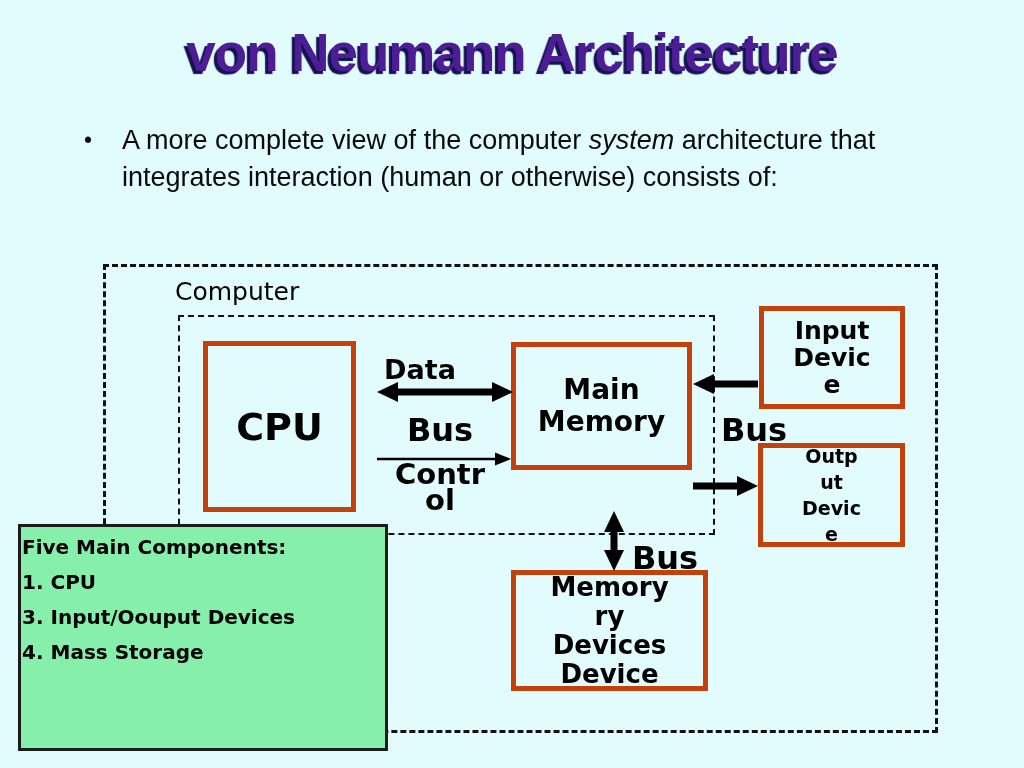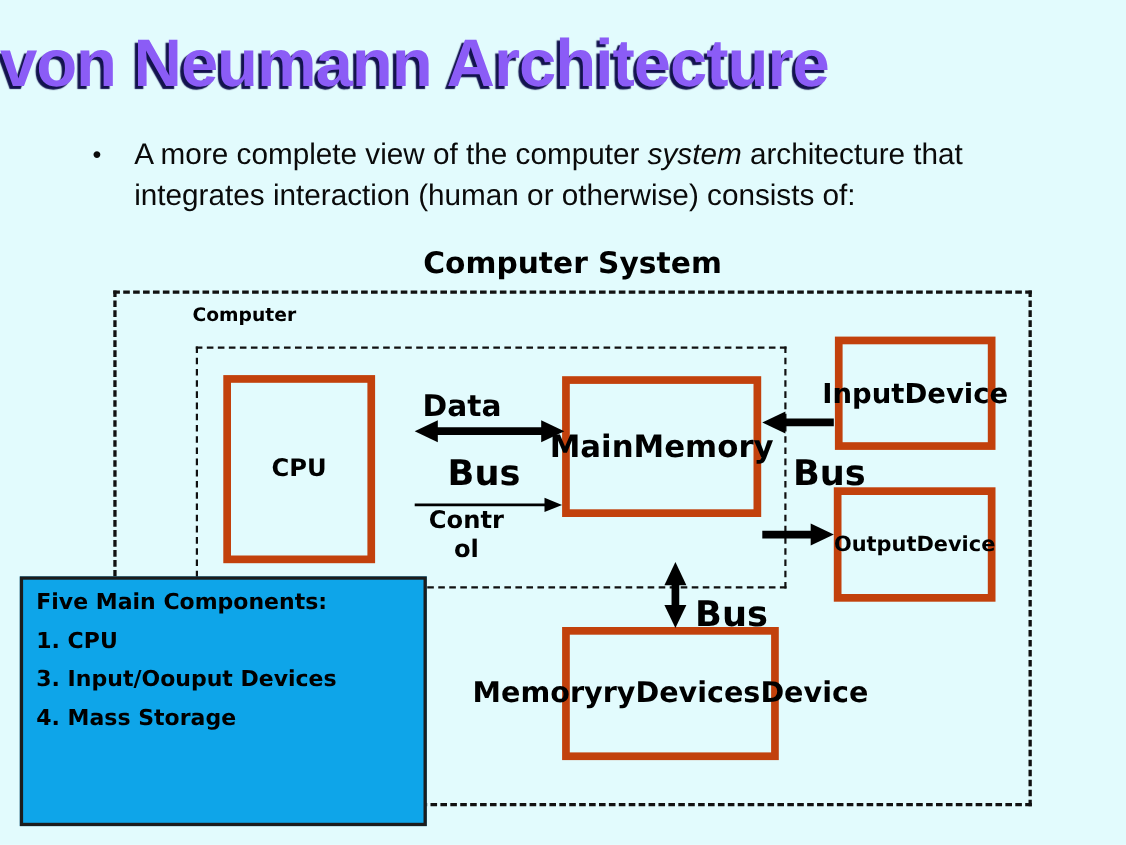--- a/index.html
+++ b/index.html
@@ -5,96 +5,96 @@
   * { margin:0; padding:0; box-sizing:border-box; }
   html,body { width:1024px; height:768px; }
   #slide {
     position:relative; width:1024px; height:768px;
     background:#E2FBFD; overflow:hidden;
     font-family:"DejaVu Sans", sans-serif; color:#000;
   }
   
   .title {
     position:absolute; top:22px; left:0; width:100%;
+    text-align:center;
     font-family:"Liberation Sans", sans-serif;
-    font-weight:bold; font-size:61px; letter-spacing:-1px;
-    color:#8b5cf6;
+    font-weight:bold; font-size:53px; letter-spacing:-1px;
+    color:#4c1d95;
     text-shadow:-3px 3px 1px #13134E;
   }
   
   .bullet {
     position:absolute; left:84px; top:122px; width:800px;
     display:flex;
     font-family:"Liberation Sans", sans-serif;
     font-size:27px; line-height:37px; color:#0a0a0a;
   }
   .bullet .marker { width:38px; flex:0 0 38px; font-size:23px; }
   .bullet em { font-style:italic; }
   
   .cs-label {
     position:absolute; left:103px; top:224px; width:835px;
     text-align:center; font-weight:bold; font-size:27px;
   }
   .computer-label {
     position:absolute; left:175px; top:277px;
-    font-weight:bold; font-size:17px;
+    font-weight:normal; font-size:25px;
   }
   
   .outer-box {
     position:absolute; left:103px; top:264px; width:835px; height:469px;
     border:3px dashed #111;
   }
   .inner-box {
     position:absolute; left:178px; top:315px; width:537px; height:220px;
     border:2px dashed #111;
   }
   
   .dbox {
-    position:absolute; border:7px solid #c2410c;
-    display:flex; flex-direction:row; align-items:center; justify-content:center;
+    position:absolute; border:5px solid #c2410c;
+    display:flex; flex-direction:column; align-items:center; justify-content:center;
     text-align:center; font-weight:bold;
   }
-  #cpu     { left:203px; top:341px; width:138px; height:171px; font-size:22px;text-align:right; }
+  #cpu     { left:203px; top:341px; width:153px; height:171px; font-size:38px;text-align:right; }
   #mm      { left:511px; top:342px; width:181px; height:128px; font-size:28px; line-height:32px; }
   #input   { left:759px; top:306px; width:146px; height:103px; font-size:25px; line-height:27px; }
   #output  { left:758px; top:443px; width:147px; height:104px; font-size:19px; line-height:26px; }
   #storage { left:511px; top:570px; width:197px; height:121px; font-size:26px; line-height:29px; }
   
   .flabel { position:absolute; font-weight:bold; text-align:center; }
   #lbl-data    { left:360px; top:354px; width:120px; font-size:27px; }
   #lbl-bus-c   { left:380px; top:411px; width:120px; font-size:32px; }
-  #lbl-control { left:364px; top:461px; width:120px; font-size:22px; line-height:26px; }
+  #lbl-control { left:380px; top:461px; width:120px; font-size:29px; line-height:26px; }
   #lbl-bus-r   { left:720px; top:411px; width:68px;  font-size:32px; }
   #lbl-bus-b   { left:631px; top:539px; width:68px;  font-size:32px; }
   
   svg.arrows { position:absolute; left:0; top:0; pointer-events:none; }
   svg.arrows line    { stroke:#000; }
   svg.arrows polygon { fill:#000; }
   
   .panel {
     position:absolute; left:18px; top:524px; width:370px; height:227px;
-    background:#0ea5e9; border:3px solid #1c1c1c; z-index:6;
-    padding:9px 12px;
+    background:#86efac; border:3px solid #1c1c1c; z-index:6;
+    padding:9px 1px;
     font-weight:bold; font-size:20px;
   }
   .panel p { margin:0 0 12px 0; line-height:23px; }
 </style>
 </head>
 <body>
 
 <div id="slide">
 
   <div class="title">von Neumann Architecture</div>
 
   <div class="bullet">
     <span class="marker">•</span>
     <span><span>A more complete view of the computer </span><em>system</em><span> architecture that integrates interaction (human or otherwise) consists of:</span></span>
   </div>
 
-  <div class="cs-label">Computer System</div>
   <div class="outer-box"></div>
 
   <div class="computer-label">Computer</div>
   <div class="inner-box"></div>
 
   <div class="dbox" id="cpu">
     <div>CPU</div>
   </div>
 
   <div class="dbox" id="mm">

